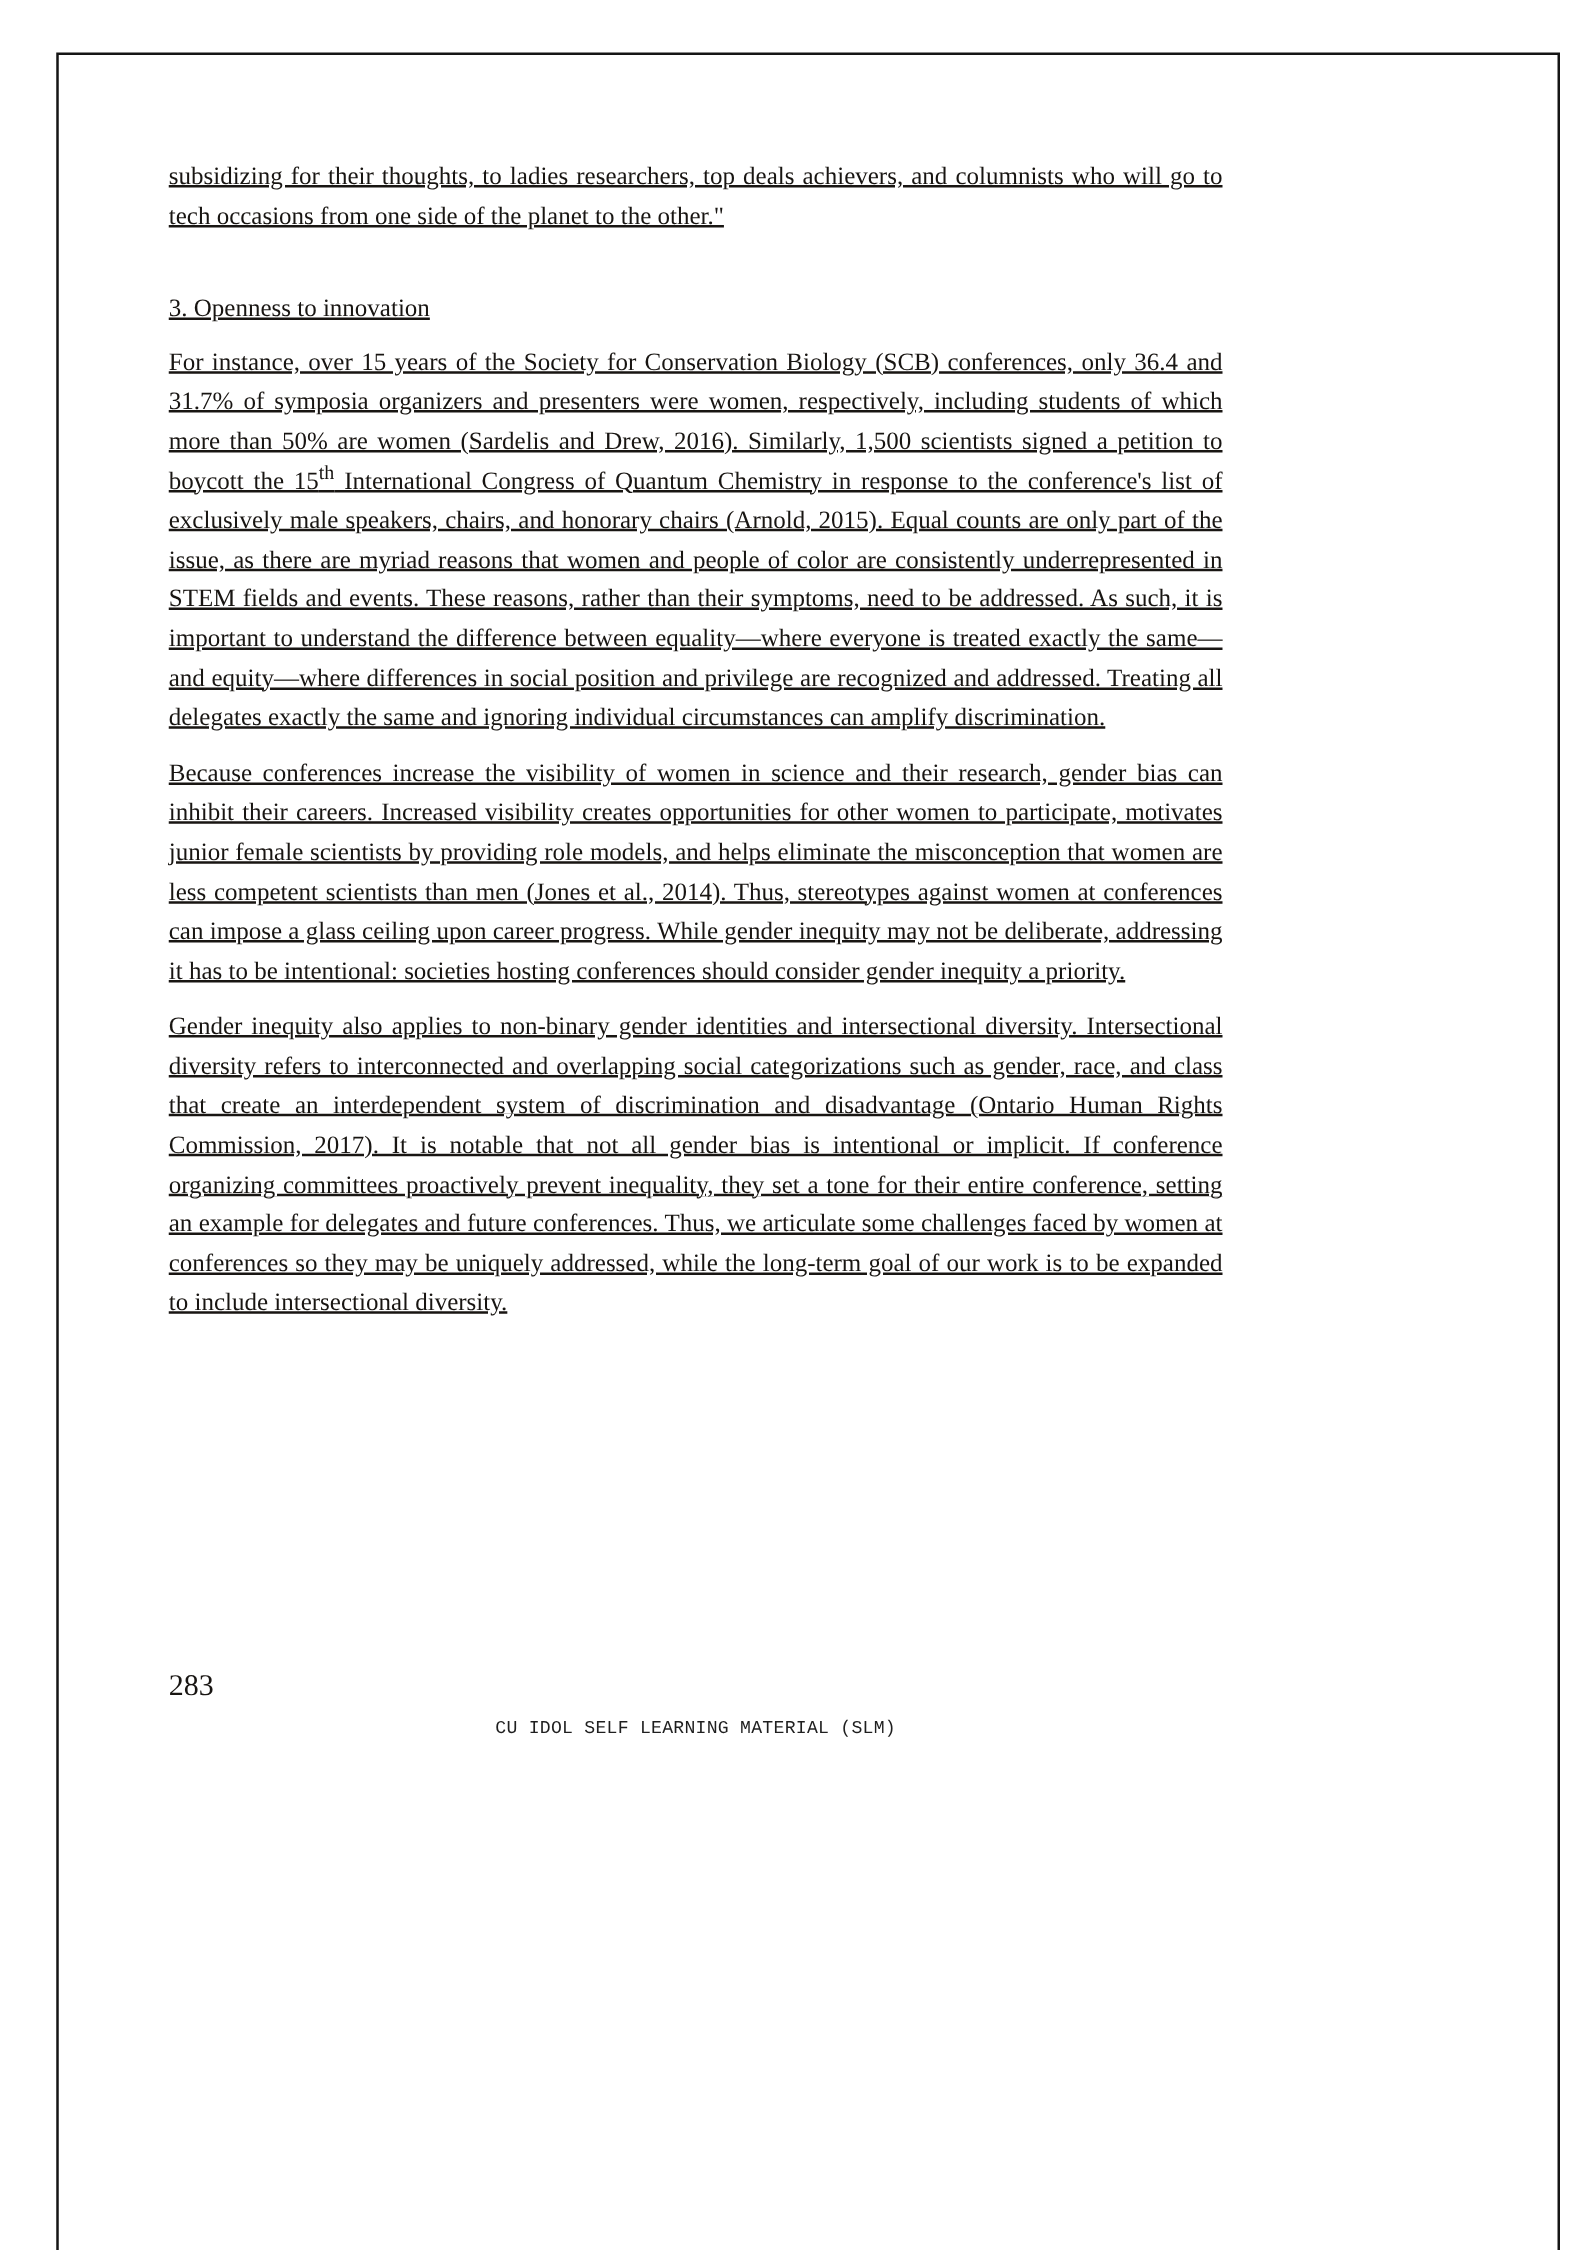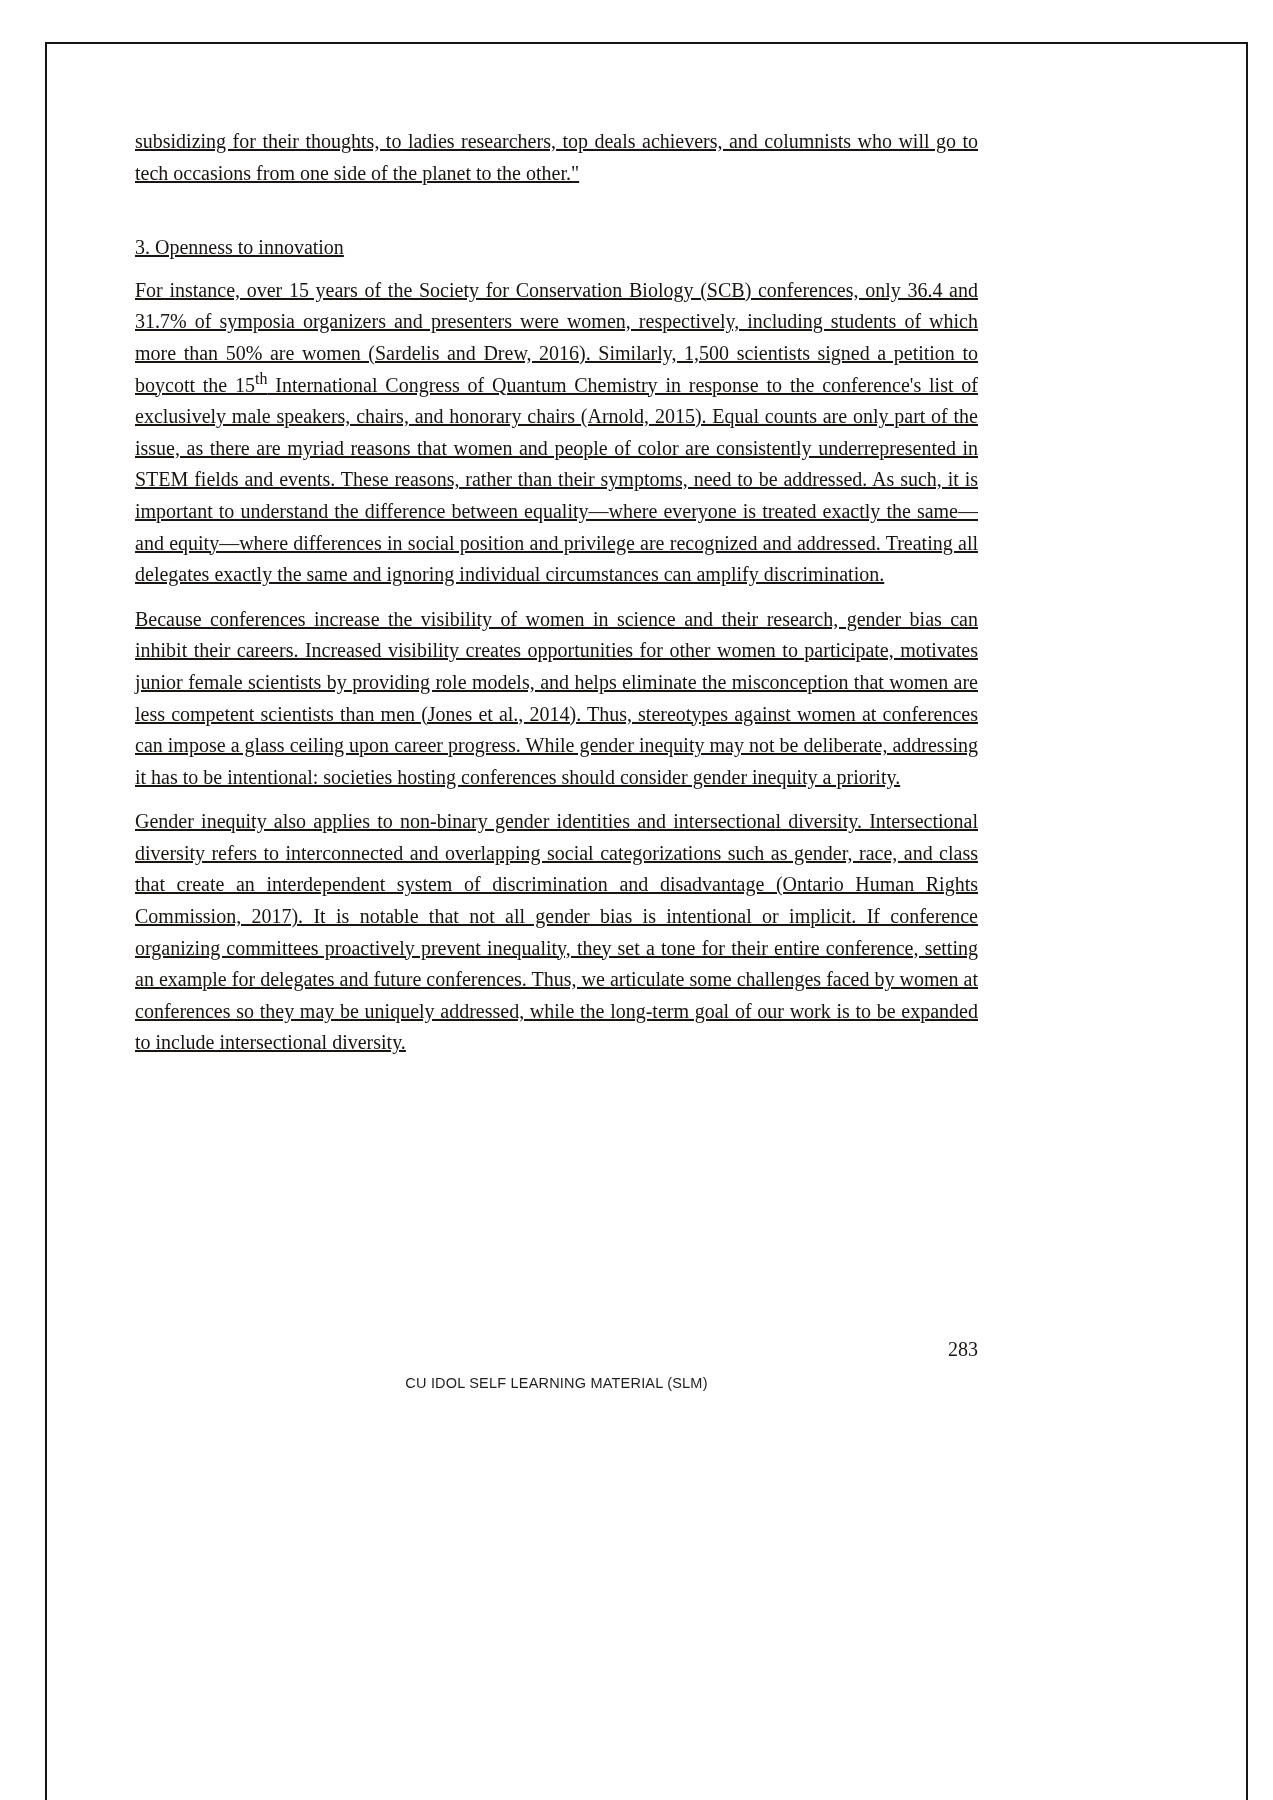--- a/index.html
+++ b/index.html
@@ -51,31 +51,30 @@
   sup {
     font-size: 16px;
     line-height: 0;
     vertical-align: super;
   }
   .page-number {
     position: absolute;
     left: 135px;
     top: 1336px;
     width: 843px;
-    text-align: right;
-    font-size: 20px;
+    font-size: 24px;
     line-height: 26px;
   }
   .footer {
     position: absolute;
     left: 135px;
     top: 1374px;
     width: 843px;
     text-align: center;
-    font-family: Liberation Sans, sans-serif;
+    font-family: Liberation Mono, monospace;
     font-size: 14.5px;
     line-height: 18px;
     color: #1f1f1f;
     letter-spacing: 0.2px;
   }
 </style>
 </head>
 <body>
 
 <div class="page-border"></div>

